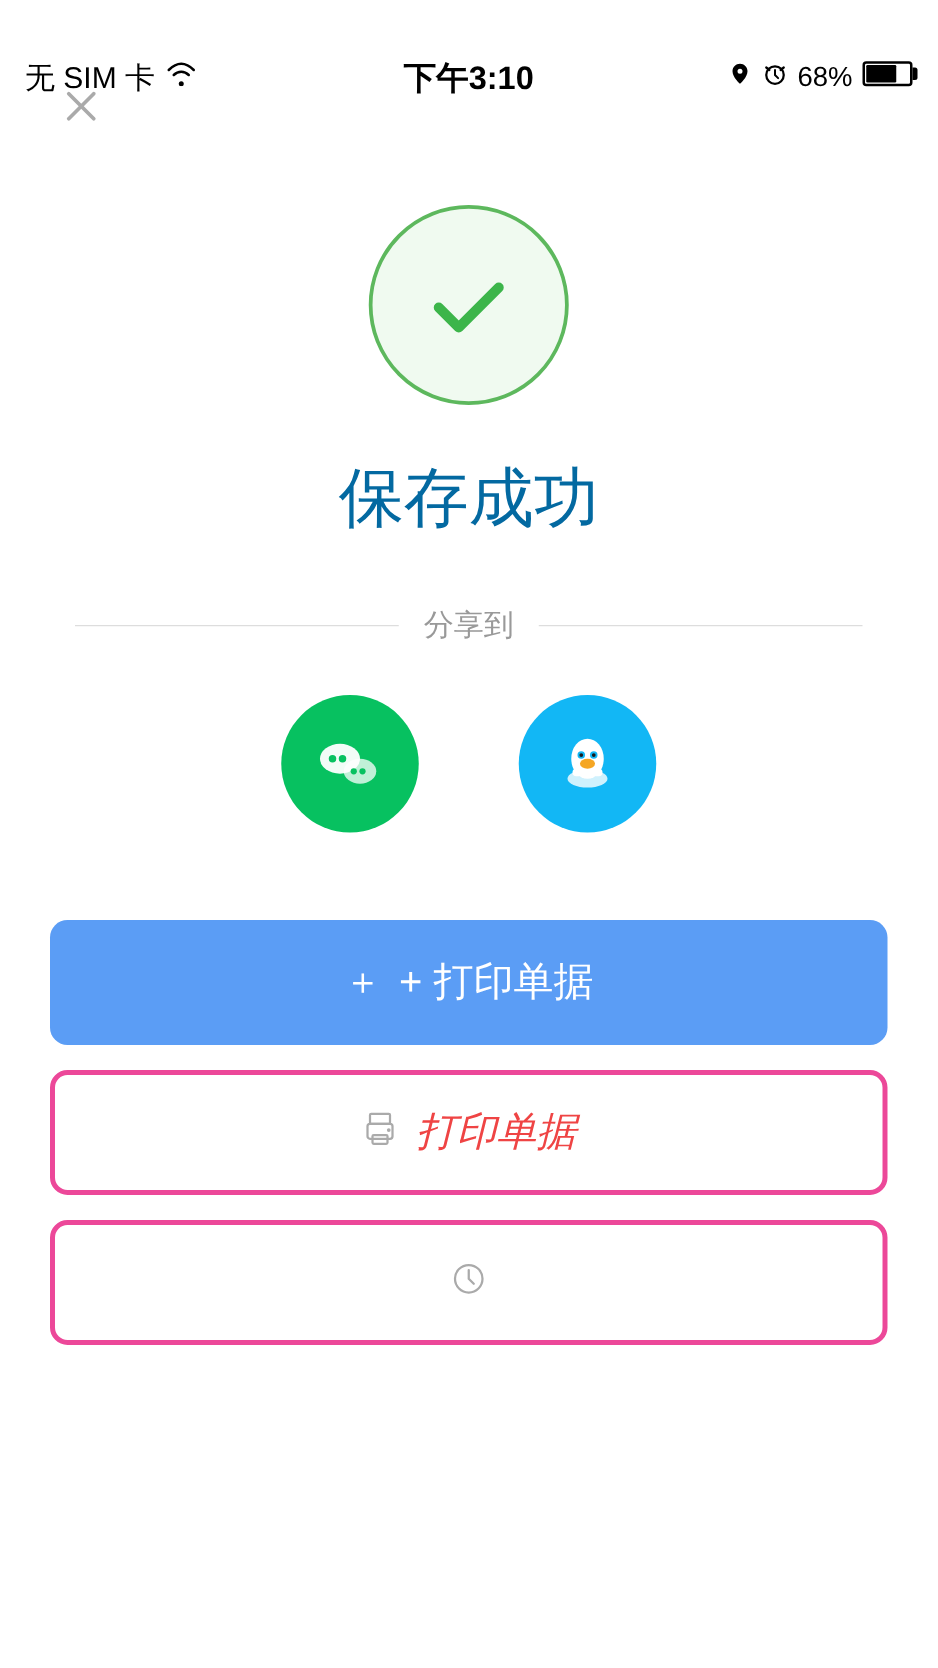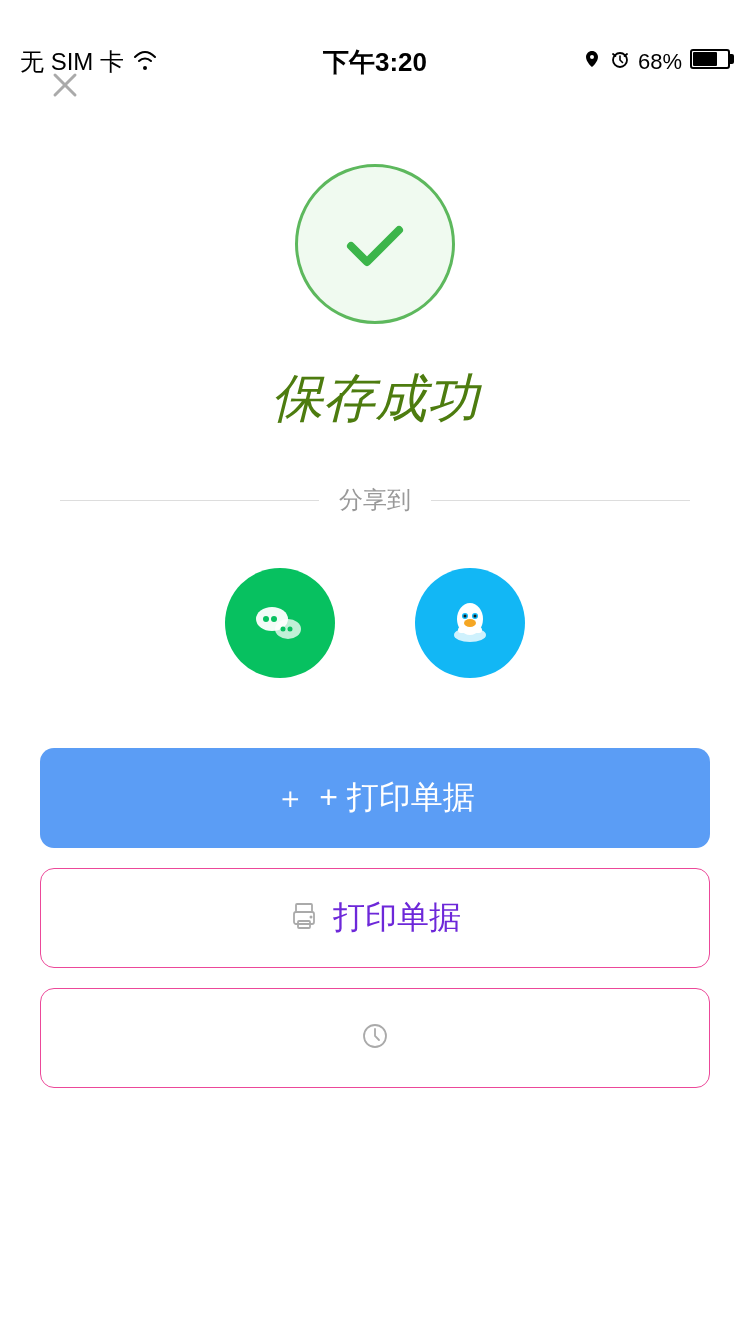--- a/index.html
+++ b/index.html
@@ -87,32 +87,31 @@
     }
     .success-circle svg {
       width: 80px;
       height: 80px;
     }
 
     
     .success-title {
       font-size: 52px;
       font-weight: 500;
-      color: #4d7c0f;
+      color: #0369a1;
       margin-bottom: 50px;
-      font-style: italic;
     }
 
     
     .share-divider {
       width: 100%;
       display: flex;
       align-items: center;
       padding: 0 60px;
-      margin-bottom: 52px;
+      margin-bottom: 40px;
     }
     .share-divider .line {
       flex: 1;
       height: 1px;
       background: #ddd;
     }
     .share-divider .label {
       font-size: 24px;
       color: #999;
       margin: 0 20px;
@@ -160,22 +159,23 @@
       font-size: 32px;
       cursor: pointer;
       border: none;
     }
     .action-btn.primary {
       background: #5b9df5;
       color: #fff;
     }
     .action-btn.secondary {
       background: #fff;
-      color: #6d28d9;
-      border: 1px solid #ec4899;
+      color: #ef4444;
+      border: 4px solid #ec4899;
+      font-style: italic;
     }
 
     .action-btn .btn-icon {
       font-size: 30px;
       line-height: 1;
     }
 
     
     .battery {
       display: inline-block;
@@ -213,21 +213,21 @@
   <div class="status-left">
     <span>无 SIM 卡</span>
     <span>
       <svg width="26" height="20" viewBox="0 0 26 20" fill="none">
         <path d="M13 16a2 2 0 1 1 0 4 2 2 0 0 1 0-4z" fill="#000"></path>
         <path d="M7 11c1.6-1.6 3.8-2.6 6-2.6s4.4 1 6 2.6" stroke="#000" stroke-width="2" fill="none" stroke-linecap="round"></path>
         <path d="M3 7C6.1 3.9 9.9 2 13 2s6.9 1.9 10 5" stroke="#000" stroke-width="2" fill="none" stroke-linecap="round"></path>
       </svg>
     </span>
   </div>
-  <div class="status-center">下午3:20</div>
+  <div class="status-center">下午3:10</div>
   <div class="status-right">
     <span>
       <svg width="20" height="20" viewBox="0 0 20 20" fill="none">
         <path d="M10 2C6.7 2 4 4.7 4 8c0 5 6 10 6 10s6-5 6-10c0-3.3-2.7-6-6-6zm0 8a2 2 0 1 1 0-4 2 2 0 0 1 0 4z" fill="#000"></path>
       </svg>
     </span>
     <span>
       <svg width="20" height="20" viewBox="0 0 20 20" fill="none">
         <circle cx="10" cy="11" r="7" stroke="#000" stroke-width="1.8" fill="none"></circle>
         <path d="M10 7v4l2.5 2.5" stroke="#000" stroke-width="1.6" stroke-linecap="round" fill="none"></path>

